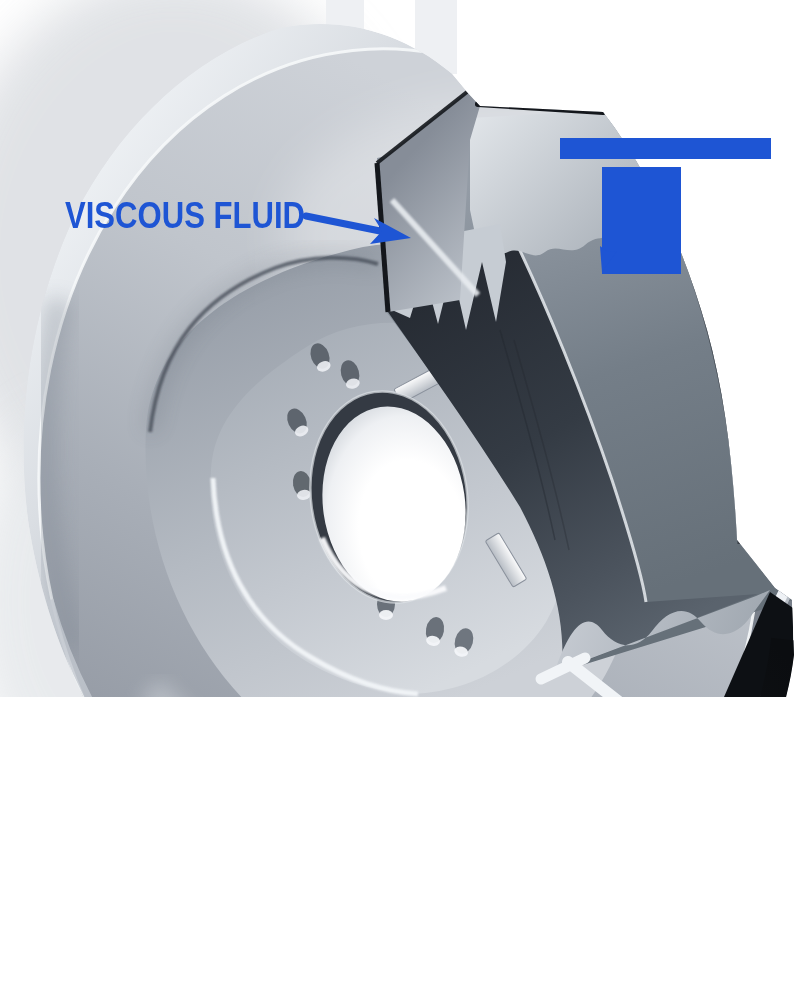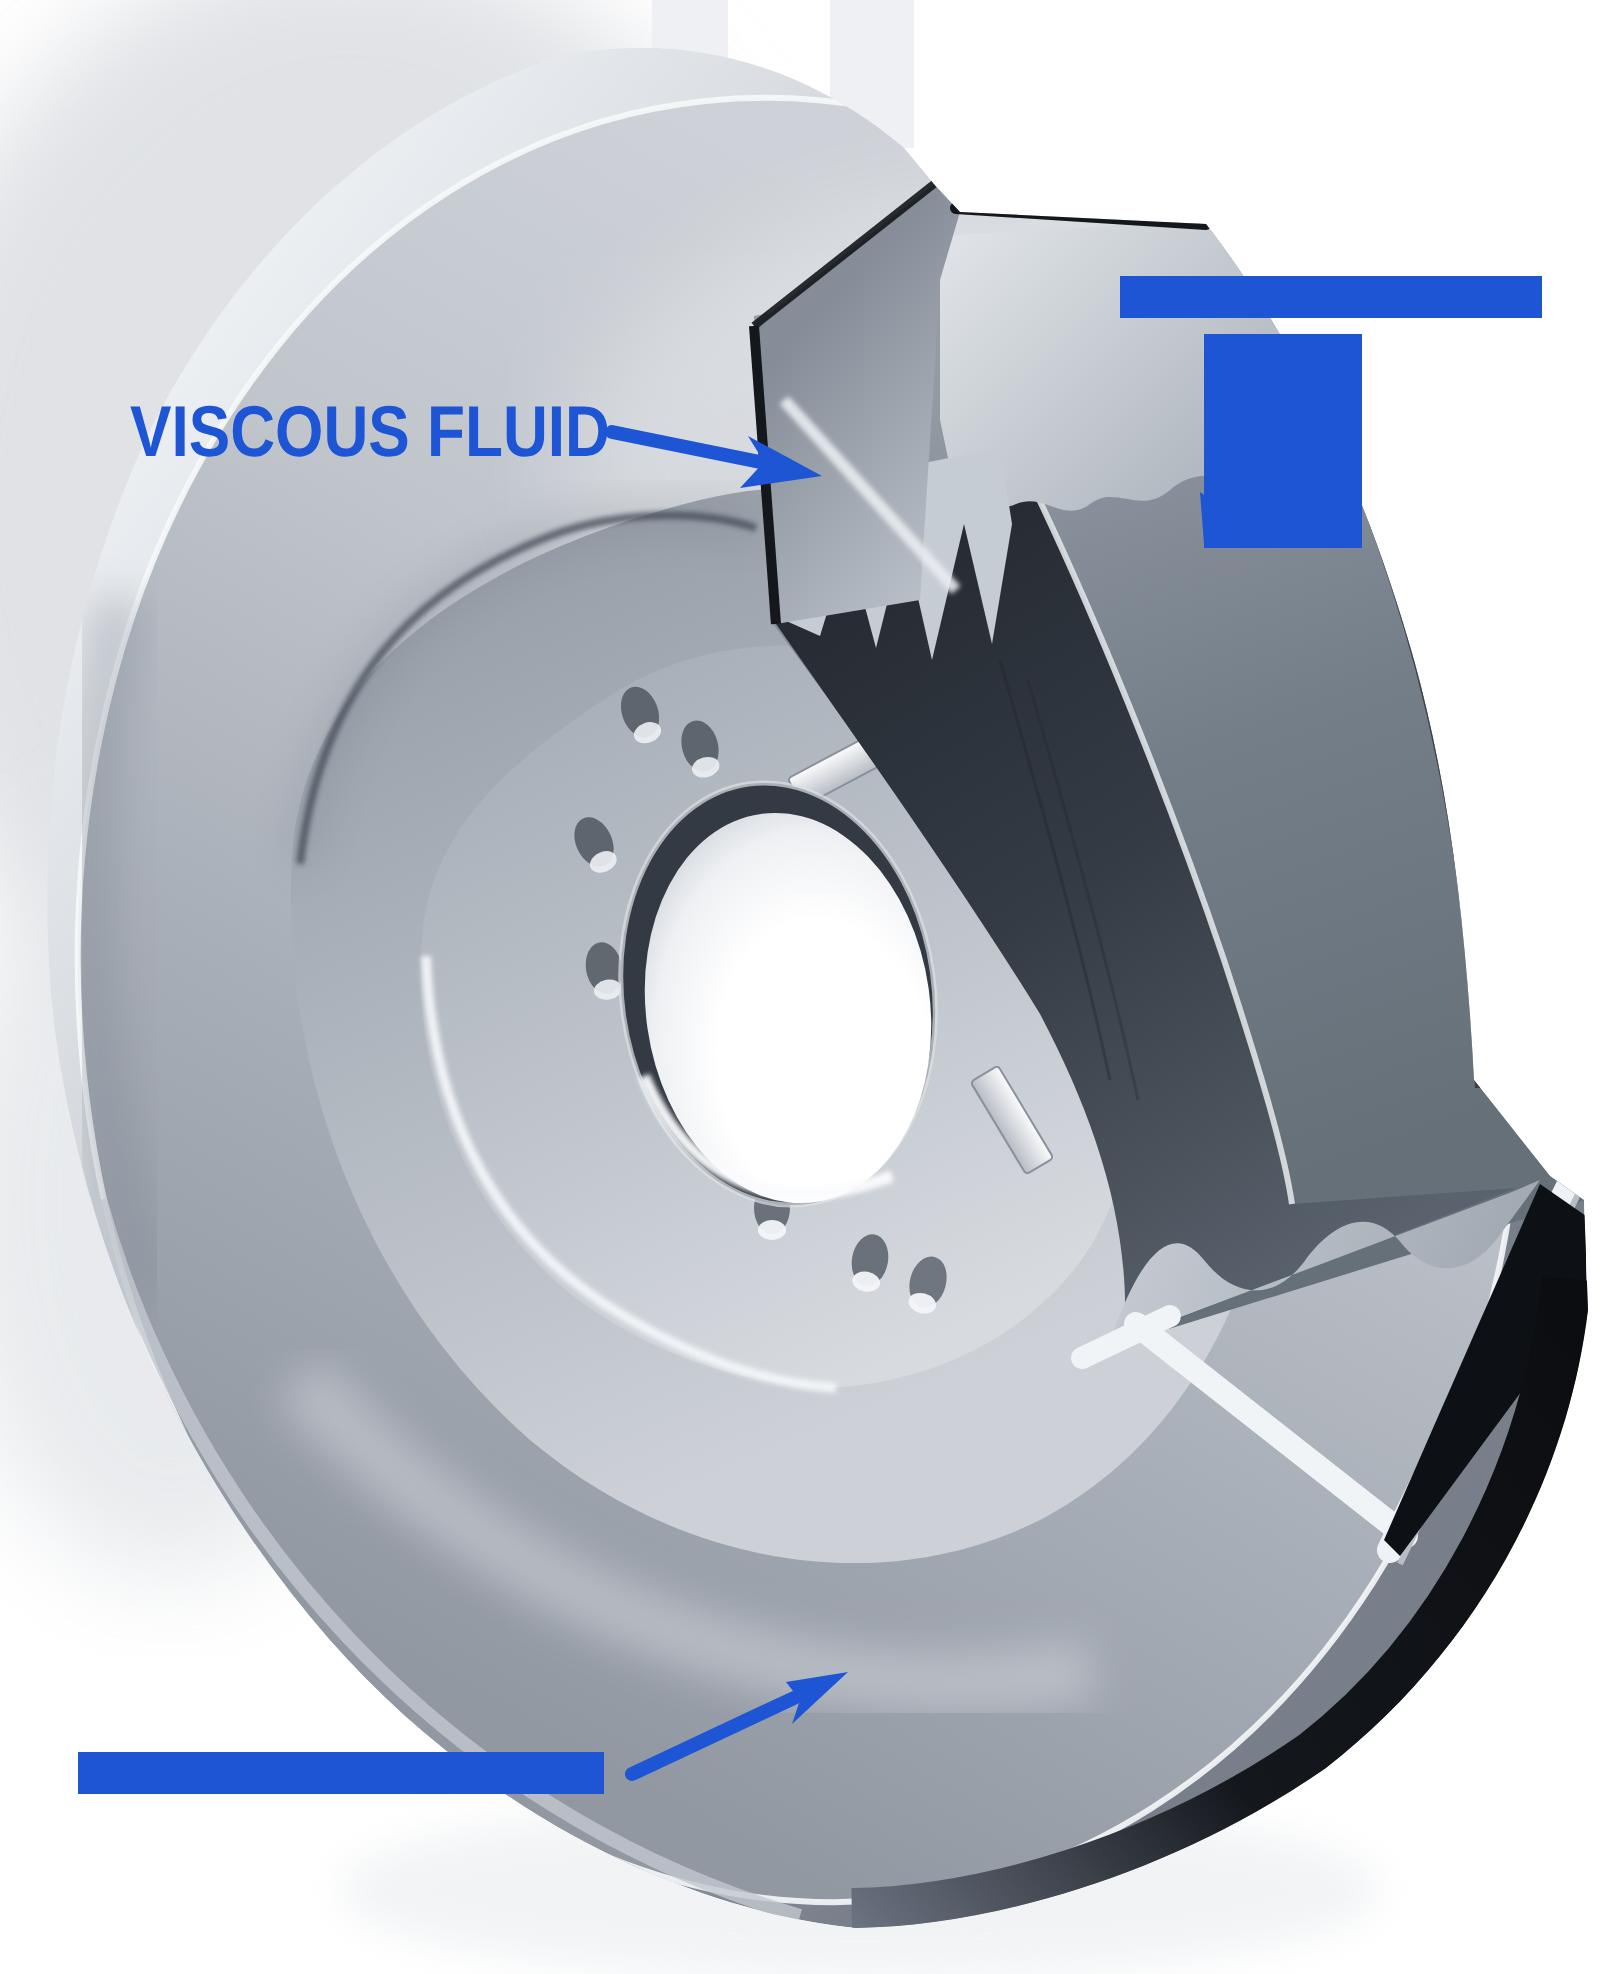--- a/index.html
+++ b/index.html
@@ -1,16 +1,16 @@
 <!DOCTYPE html>
 <html><head>
 <meta charset="utf-8">
 <style>
   html,body{margin:0;padding:0;background:#fff;}
-  .stage{position:relative;width:800px;height:987px;background:#fff;overflow:hidden;
+  .stage{position:relative;width:800px;height:697px;background:#fff;overflow:hidden;
          font-family:"Liberation Sans",sans-serif;}
   .stage svg{position:absolute;left:0;top:0;display:block;}
   text.callout{font-family:"Liberation Sans","DejaVu Sans",sans-serif;font-weight:bold;font-size:36px;}
 </style>
 </head>
 <body>
 
 <div class="stage">
 <svg width="800" height="987" viewBox="0 0 800 987">
   <defs>

